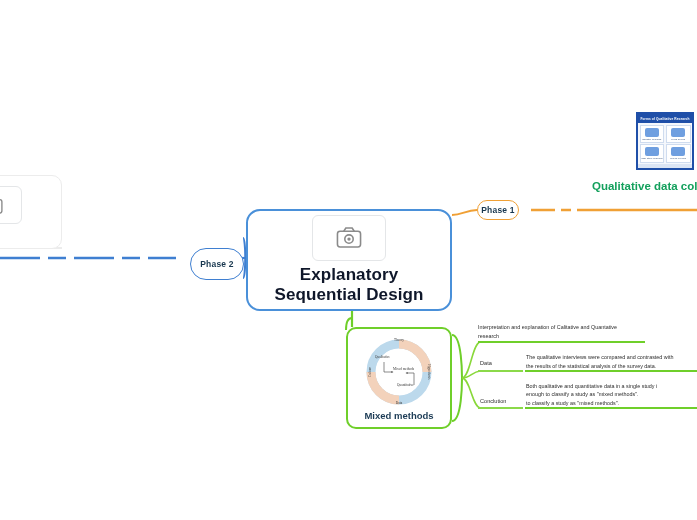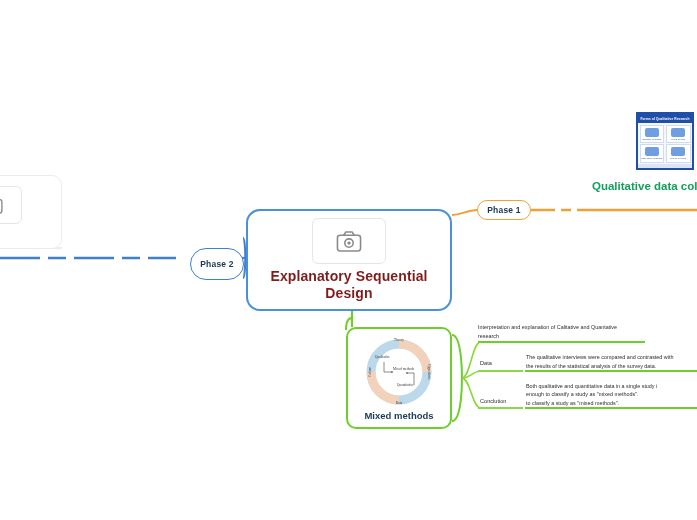--- a/index.html
+++ b/index.html
@@ -13,42 +13,42 @@
   
   .node{position:absolute;box-sizing:border-box;background:#fff;border-radius:14px;
         display:flex;flex-direction:column;align-items:center;justify-content:center;}
   .node .imgbox{box-sizing:border-box;border:1px solid #e4e6e8;border-radius:6px;background:#fff;
         display:flex;align-items:center;justify-content:center;}
   .node .title{font-weight:bold;text-align:center;line-height:1.18;}
 
   
   #central{left:246px;top:209px;width:206px;height:102px;border:2px solid #4a90d9;}
   #central .imgbox{width:74px;height:46px;margin-bottom:4px;}
-  #central .title{color:#7f1d1d;font-size:14px;letter-spacing:.1px;width:190px;}
+  #central .title{color:#0f172a;font-size:17px;letter-spacing:.1px;width:190px;}
 
   
   #leftnode{left:-78px;top:175px;width:140px;height:74px;border:1px solid #ececec;border-radius:10px;
             justify-content:flex-start;padding-top:10px;}
   #leftnode .imgbox{width:60px;height:38px;}
   #leftnode .title{color:#d01b33;font-size:11px;position:absolute;left:-60px;top:54px;width:210px;text-align:left;}
 
   
   #rightnode{left:636px;top:108px;width:122px;height:66px;border:none;align-items:flex-start;}
   #rightnode .title{color:#13a05c;font-size:11.5px;position:absolute;left:-44px;top:72px;width:160px;text-align:left;}
 
   
   #mixed{left:346px;top:327px;width:106px;height:102px;border:2px solid #6fcf2a;border-radius:10px;}
   #mixed .title{color:#1c3b55;font-size:9.5px;margin-top:1px;}
 
   
   .pill{position:absolute;box-sizing:border-box;background:#fff;border-radius:999px;
         display:flex;align-items:center;justify-content:center;font-size:8.5px;font-weight:bold;
         color:#18374f;letter-spacing:.2px;}
   #phase2{left:190px;top:248px;width:54px;height:32px;border:1.4px solid #3f7fd1;}
-  #phase1{left:477px;top:200px;width:54px;height:20px;border:1.4px solid #f0a035;}
+  #phase1{left:477px;top:200px;width:42px;height:20px;border:1.4px solid #f0a035;}
 
   
   .leaf{position:absolute;box-sizing:border-box;font-size:5.4px;color:#2d2d2d;line-height:1.55;}
   .leaf .lbl{position:absolute;left:0;bottom:1px;font-size:5.6px;color:#2d2d2d;white-space:nowrap;}
   .leaf .body{position:absolute;left:0;bottom:2px;width:100%;}
   .leaf .body span{display:block;}
   #leaf1{left:478px;top:320px;width:200px;height:22px;}
   #leaf1 .body{left:0;}
   #leaf2{left:478px;top:350px;width:215px;height:22px;}
   #leaf2 .body{left:48px;width:170px;}

